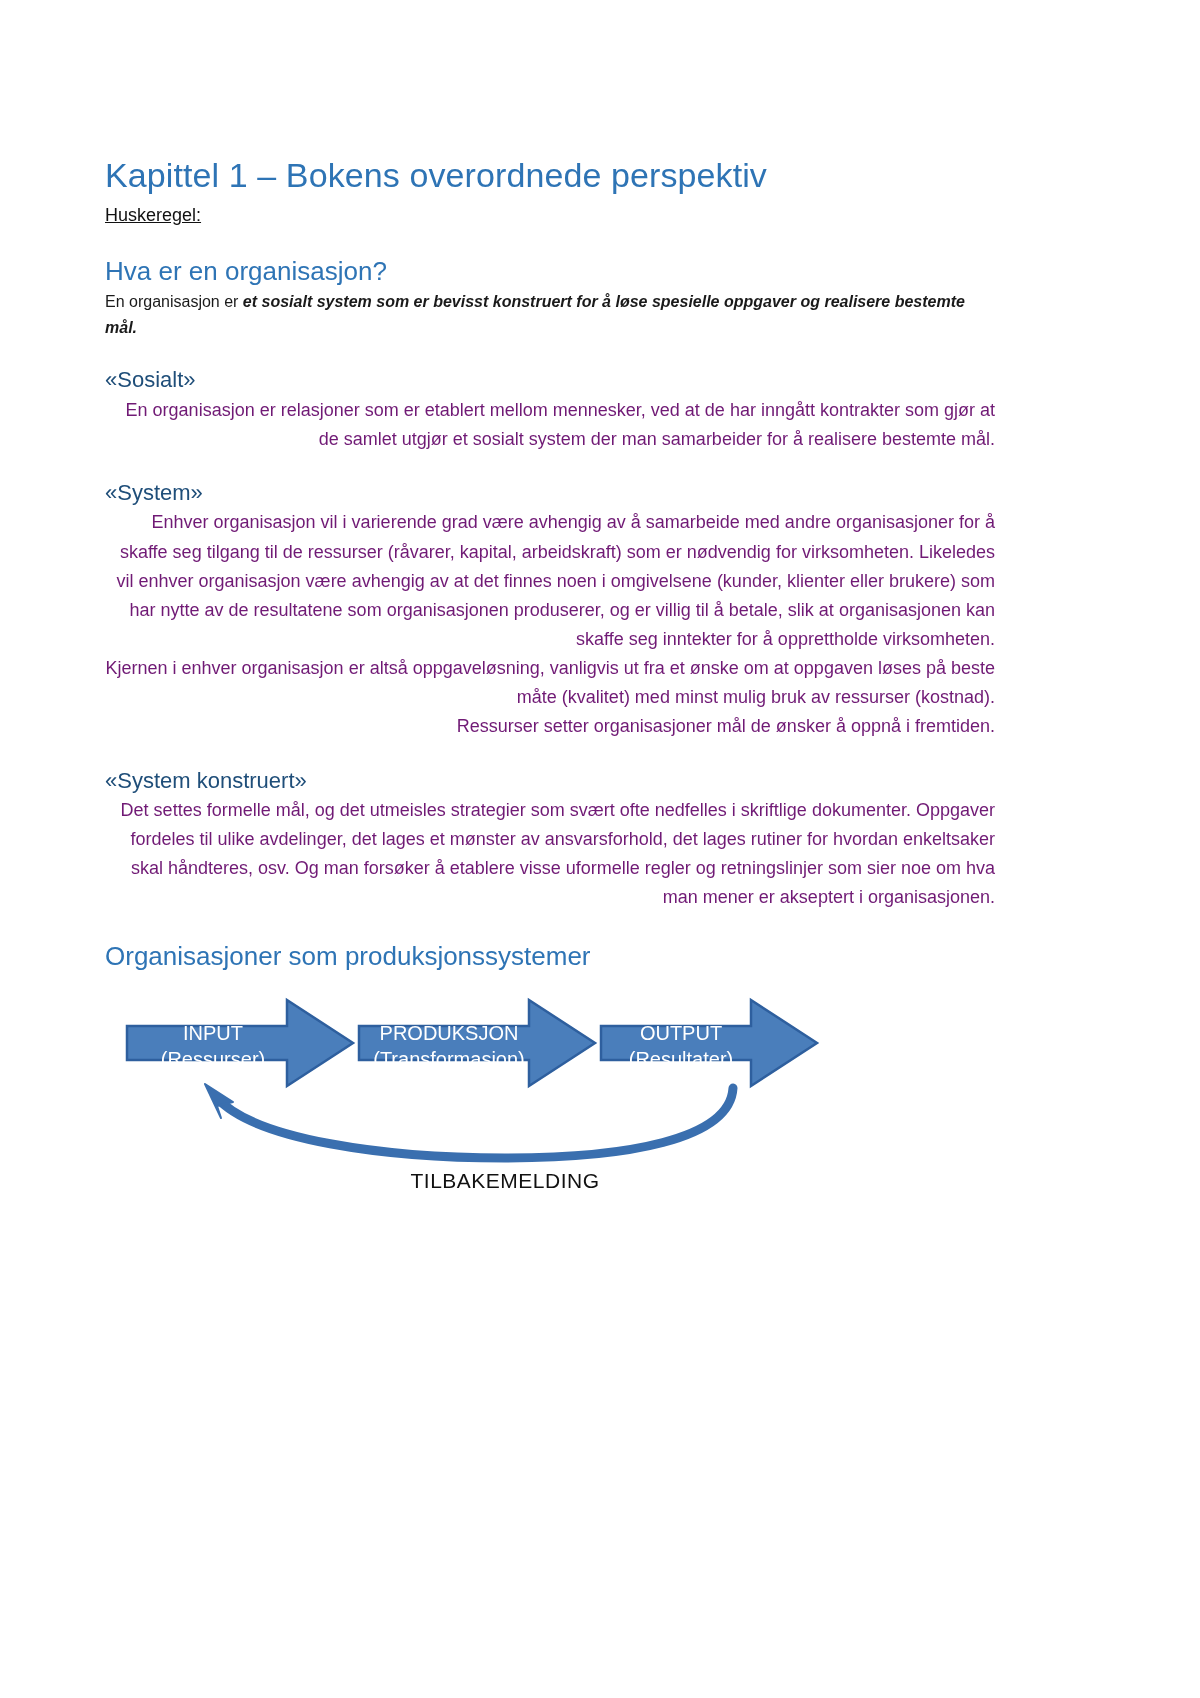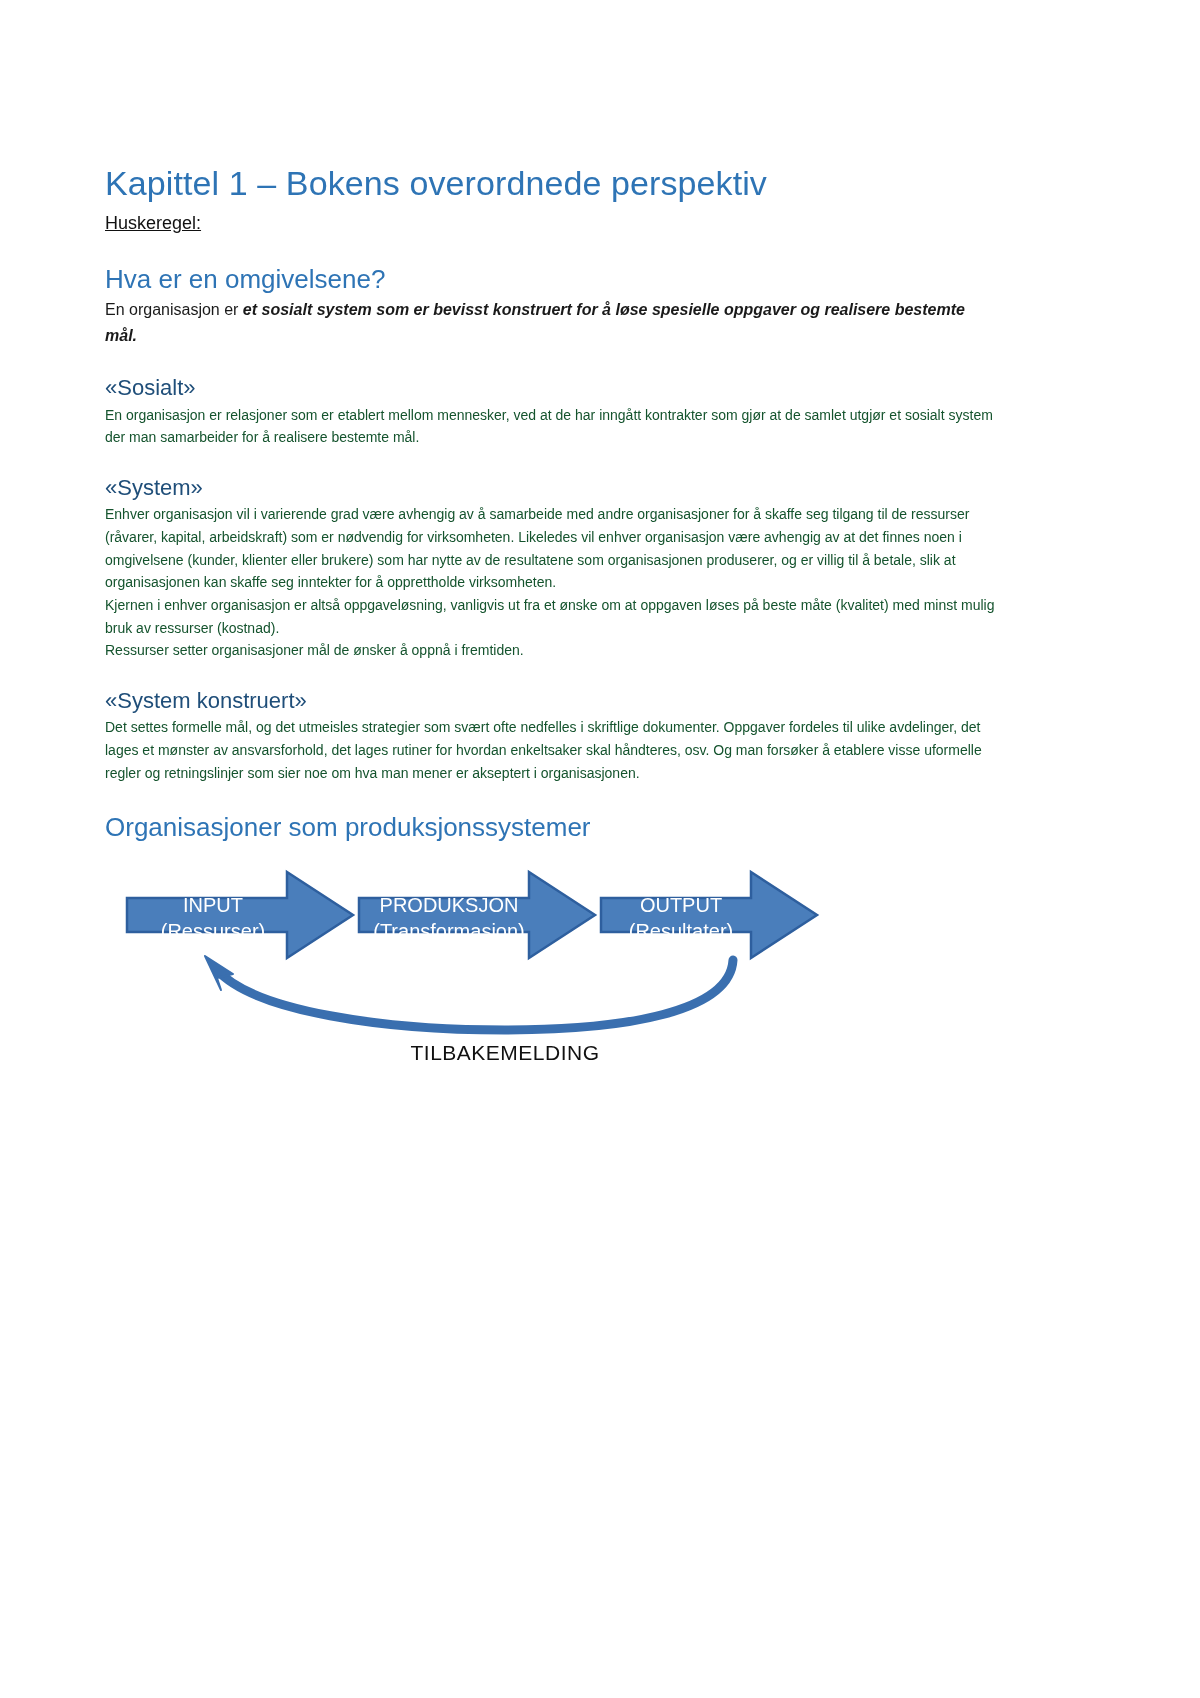--- a/index.html
+++ b/index.html
@@ -15,21 +15,21 @@
     position: relative;
     width: 1200px;
     height: 1698px;
     background: #ffffff;
     overflow: hidden;
     box-sizing: border-box;
   }
   .content {
     position: absolute;
     left: 105px;
-    top: 164px;
+    top: 156px;
     width: 890px;
   }
 
   h1.doc-title {
     font-size: 34px;
     font-weight: 400;
     color: #2E74B5;
     margin: 0 0 6px 0;
     letter-spacing: 0.1px;
     line-height: 1.15;
@@ -42,25 +42,25 @@
     line-height: 1.2;
   }
   h3.sub-title {
     font-size: 22px;
     font-weight: 400;
     color: #1F4E79;
     margin: 26px 0 2px 0;
     line-height: 1.2;
   }
   p.body-text {
-    font-size: 14px;
+    font-size: 18px;
     line-height: 1.62;
     margin: 0;
-    color: #14532d;
-    text-align: left;
+    color: #701a75;
+    text-align: right;
   }
   p.lead {
     font-size: 16px;
     line-height: 1.62;
     margin: 0;
     color: #1a1a1a;
   }
   .bi {
     font-weight: bold;
     font-style: italic;
@@ -110,21 +110,21 @@
 <body>
 
 <div class="page">
   <div class="content">
 
     <h1 class="doc-title">Kapittel 1 – Bokens overordnede perspektiv</h1>
 
     <p class="label-line">Huskeregel:</p>
 
 
-    <h2 class="section-title">Hva er en omgivelsene?</h2>
+    <h2 class="section-title">Hva er en organisasjon?</h2>
     <p class="lead"><span>En organisasjon er </span><span class="bi">et sosialt system som er bevisst konstruert for å løse spesielle oppgaver og realisere bestemte mål.</span></p>
 
     <h3 class="sub-title">«Sosialt»</h3>
     <p class="body-text">En organisasjon er relasjoner som er etablert mellom mennesker, ved at de har inngått kontrakter som gjør at de samlet utgjør et sosialt system der man samarbeider for å realisere bestemte mål.</p>
 
     <h3 class="sub-title">«System»</h3>
     <p class="body-text">Enhver organisasjon vil i varierende grad være avhengig av å samarbeide med andre organisasjoner for å skaffe seg tilgang til de ressurser (råvarer, kapital, arbeidskraft) som er nødvendig for virksomheten. Likeledes vil enhver organisasjon være avhengig av at det finnes noen i omgivelsene (kunder, klienter eller brukere) som har nytte av de resultatene som organisasjonen produserer, og er villig til å betale, slik at organisasjonen kan skaffe seg inntekter for å opprettholde virksomheten.</p>
 
     <p class="body-text">Kjernen i enhver organisasjon er altså oppgaveløsning, vanligvis ut fra et ønske om at oppgaven løses på beste måte (kvalitet) med minst mulig bruk av ressurser (kostnad).</p>
 

